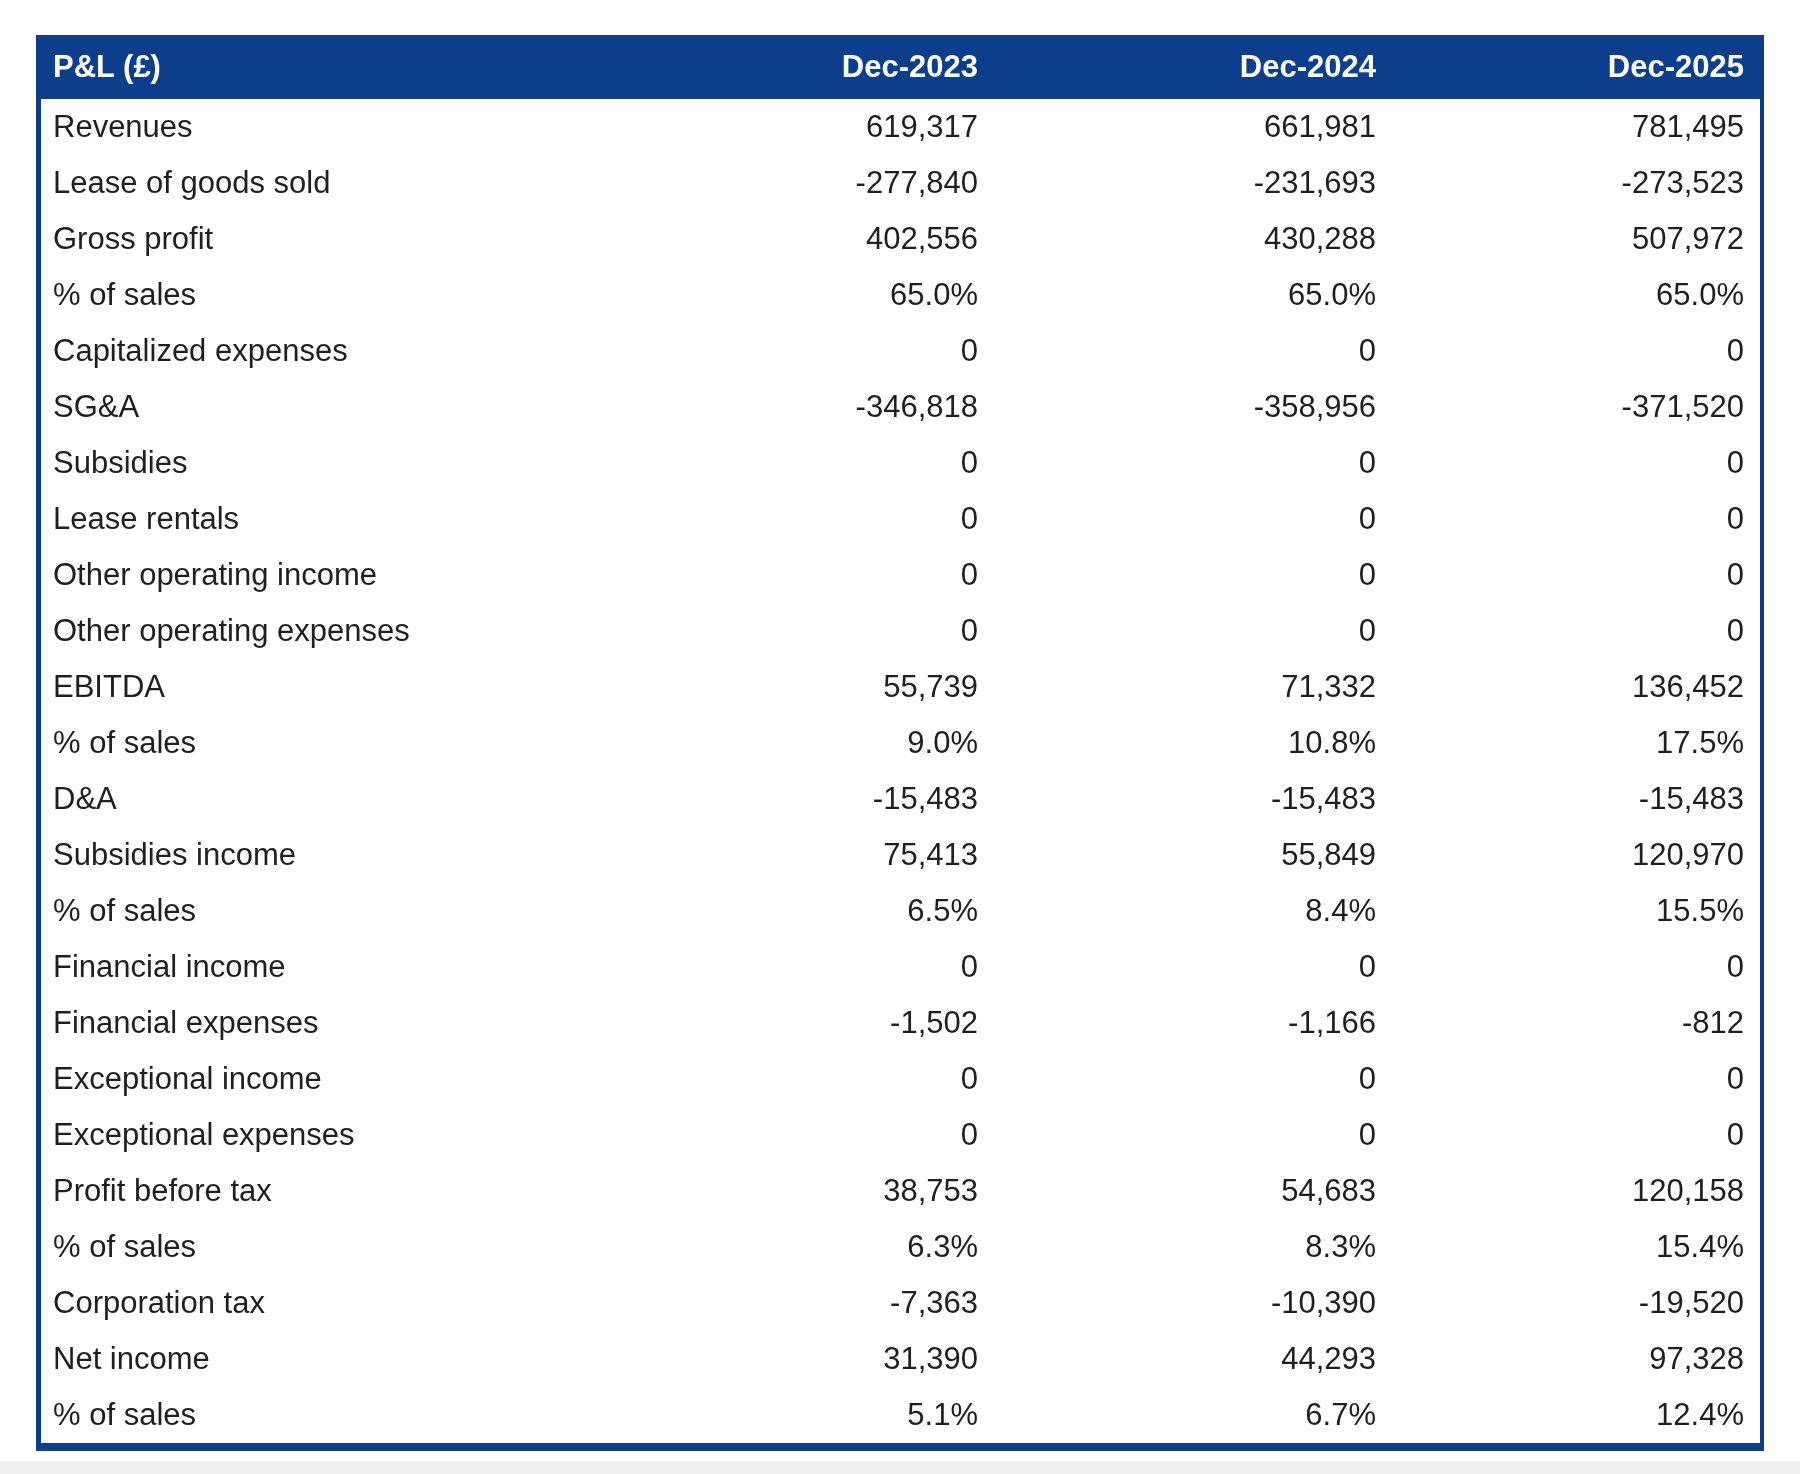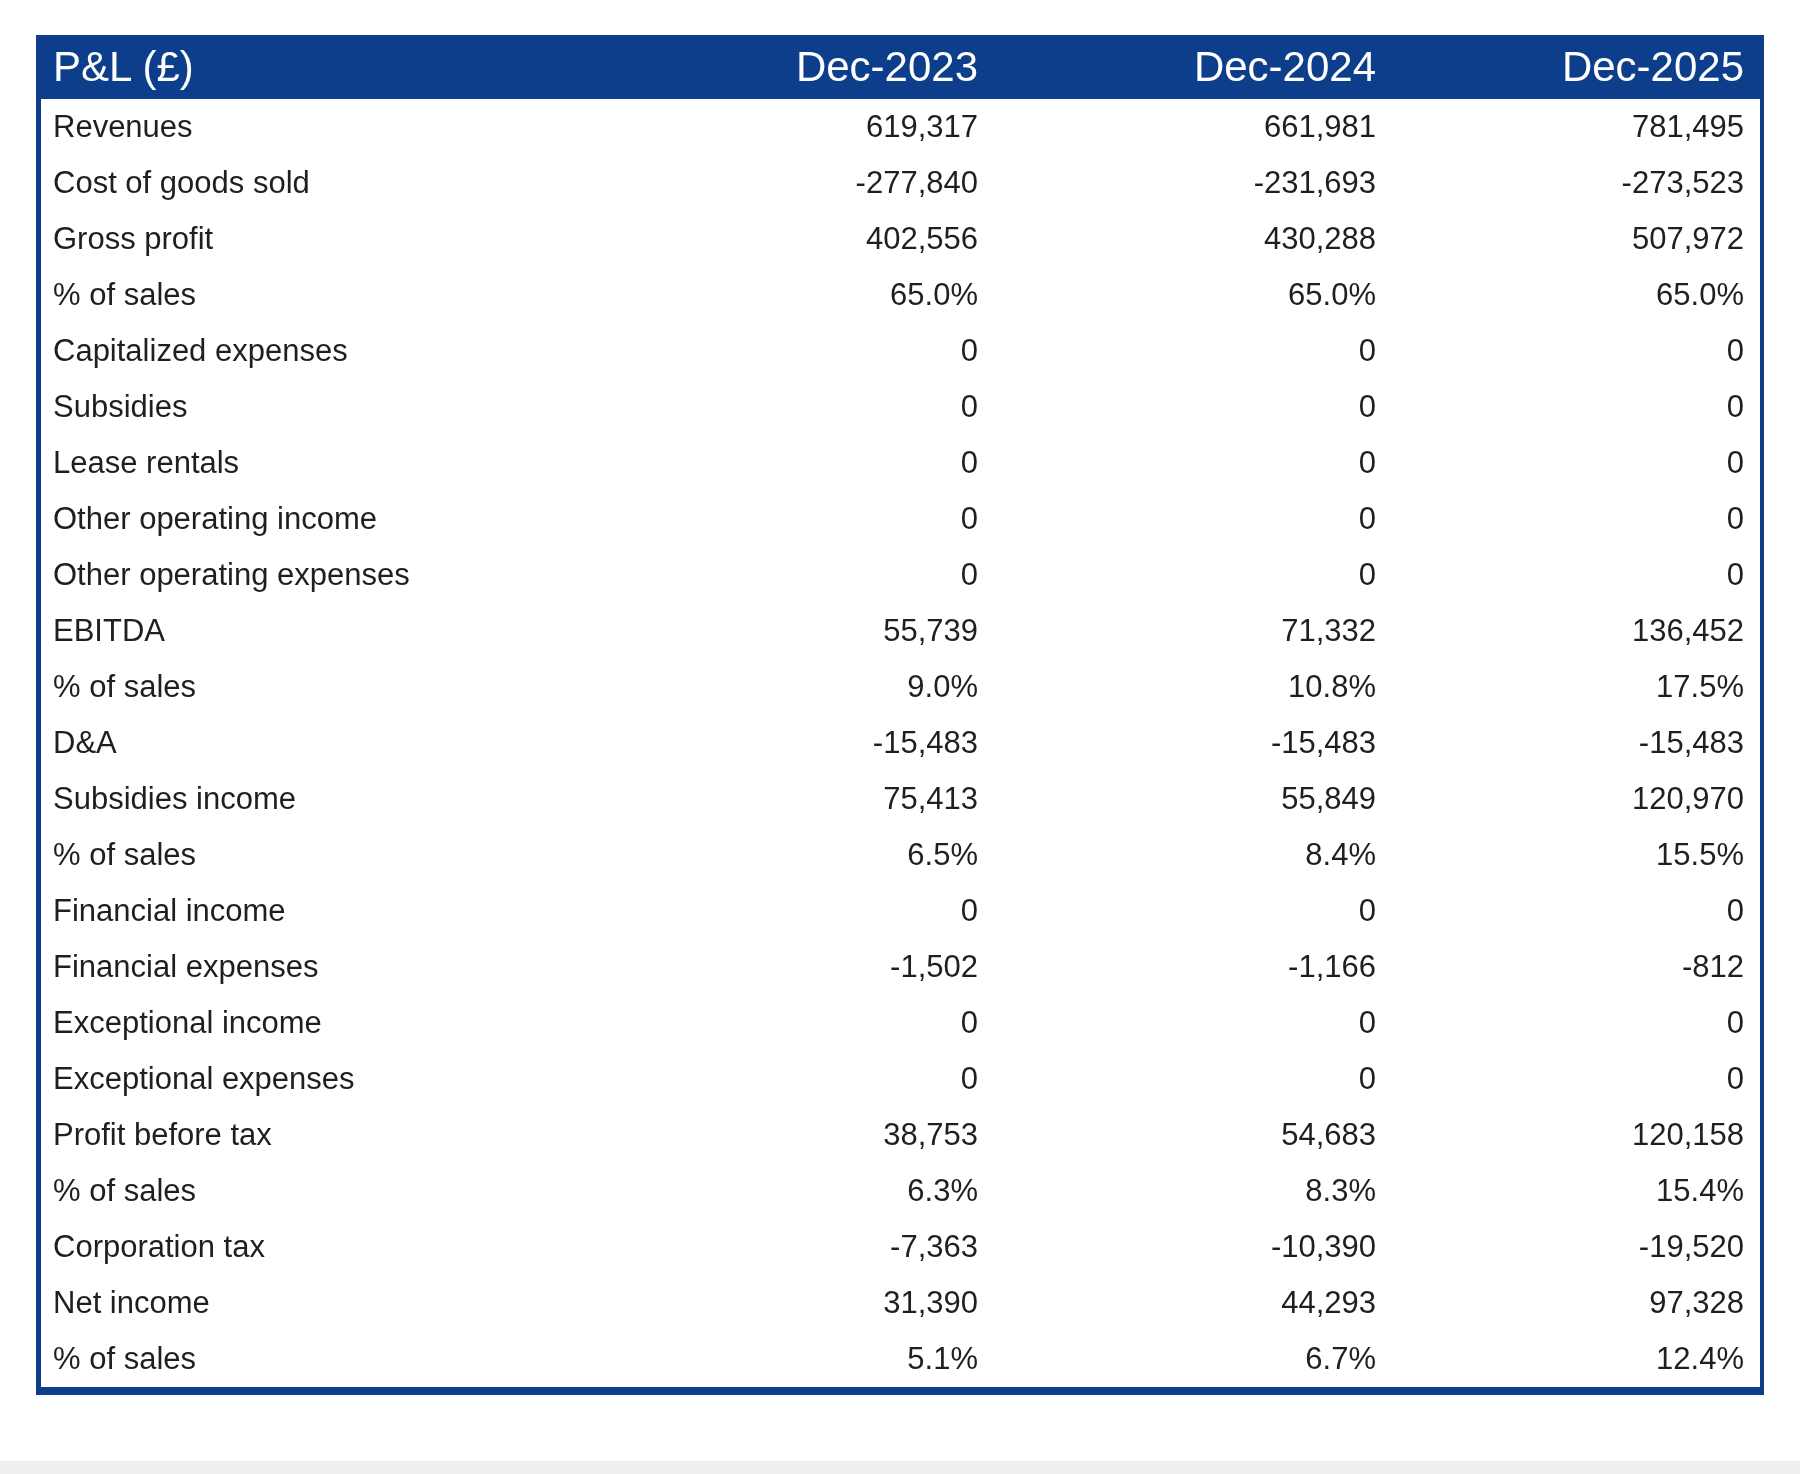--- a/index.html
+++ b/index.html
@@ -25,22 +25,22 @@
     width: 100%;
     border-collapse: collapse;
     table-layout: fixed;
     border-left: 5px solid var(--border-color);
     border-right: 4px solid var(--border-color);
     border-bottom: 8px solid var(--border-color);
   }
   table.pnl thead th {
     background: var(--header-bg);
     color: var(--header-text);
-    font-weight: 400;
-    font-size: 42px;
+    font-weight: 700;
+    font-size: 31px;
     height: 62px;
     line-height: 62px;
     white-space: nowrap;
     overflow: hidden;
   }
   th.col-label {
     text-align: left;
     padding-left: 12px;
   }
   th.col-num, td.cell-num {
@@ -95,21 +95,21 @@
         </tr>
       </thead>
       <tbody id="pnl-body">
           <tr>
             <td class="cell-label">Revenues</td>
             <td class="cell-num">619,317</td>
             <td class="cell-num">661,981</td>
             <td class="cell-num">781,495</td>
           </tr>
           <tr>
-            <td class="cell-label">Cost of goods sold</td>
+            <td class="cell-label">Lease of goods sold</td>
             <td class="cell-num">-277,840</td>
             <td class="cell-num">-231,693</td>
             <td class="cell-num">-273,523</td>
           </tr>
           <tr class="emphasis">
             <td class="cell-label">Gross profit</td>
             <td class="cell-num">402,556</td>
             <td class="cell-num">430,288</td>
             <td class="cell-num">507,972</td>
           </tr>
@@ -119,20 +119,26 @@
             <td class="cell-num">65.0%</td>
             <td class="cell-num">65.0%</td>
           </tr>
           <tr>
             <td class="cell-label">Capitalized expenses</td>
             <td class="cell-num">0</td>
             <td class="cell-num">0</td>
             <td class="cell-num">0</td>
           </tr>
           <tr>
+            <td class="cell-label">SG&amp;A</td>
+            <td class="cell-num">-346,818</td>
+            <td class="cell-num">-358,956</td>
+            <td class="cell-num">-371,520</td>
+          </tr>
+          <tr>
             <td class="cell-label">Subsidies</td>
             <td class="cell-num">0</td>
             <td class="cell-num">0</td>
             <td class="cell-num">0</td>
           </tr>
           <tr>
             <td class="cell-label">Lease rentals</td>
             <td class="cell-num">0</td>
             <td class="cell-num">0</td>
             <td class="cell-num">0</td>

